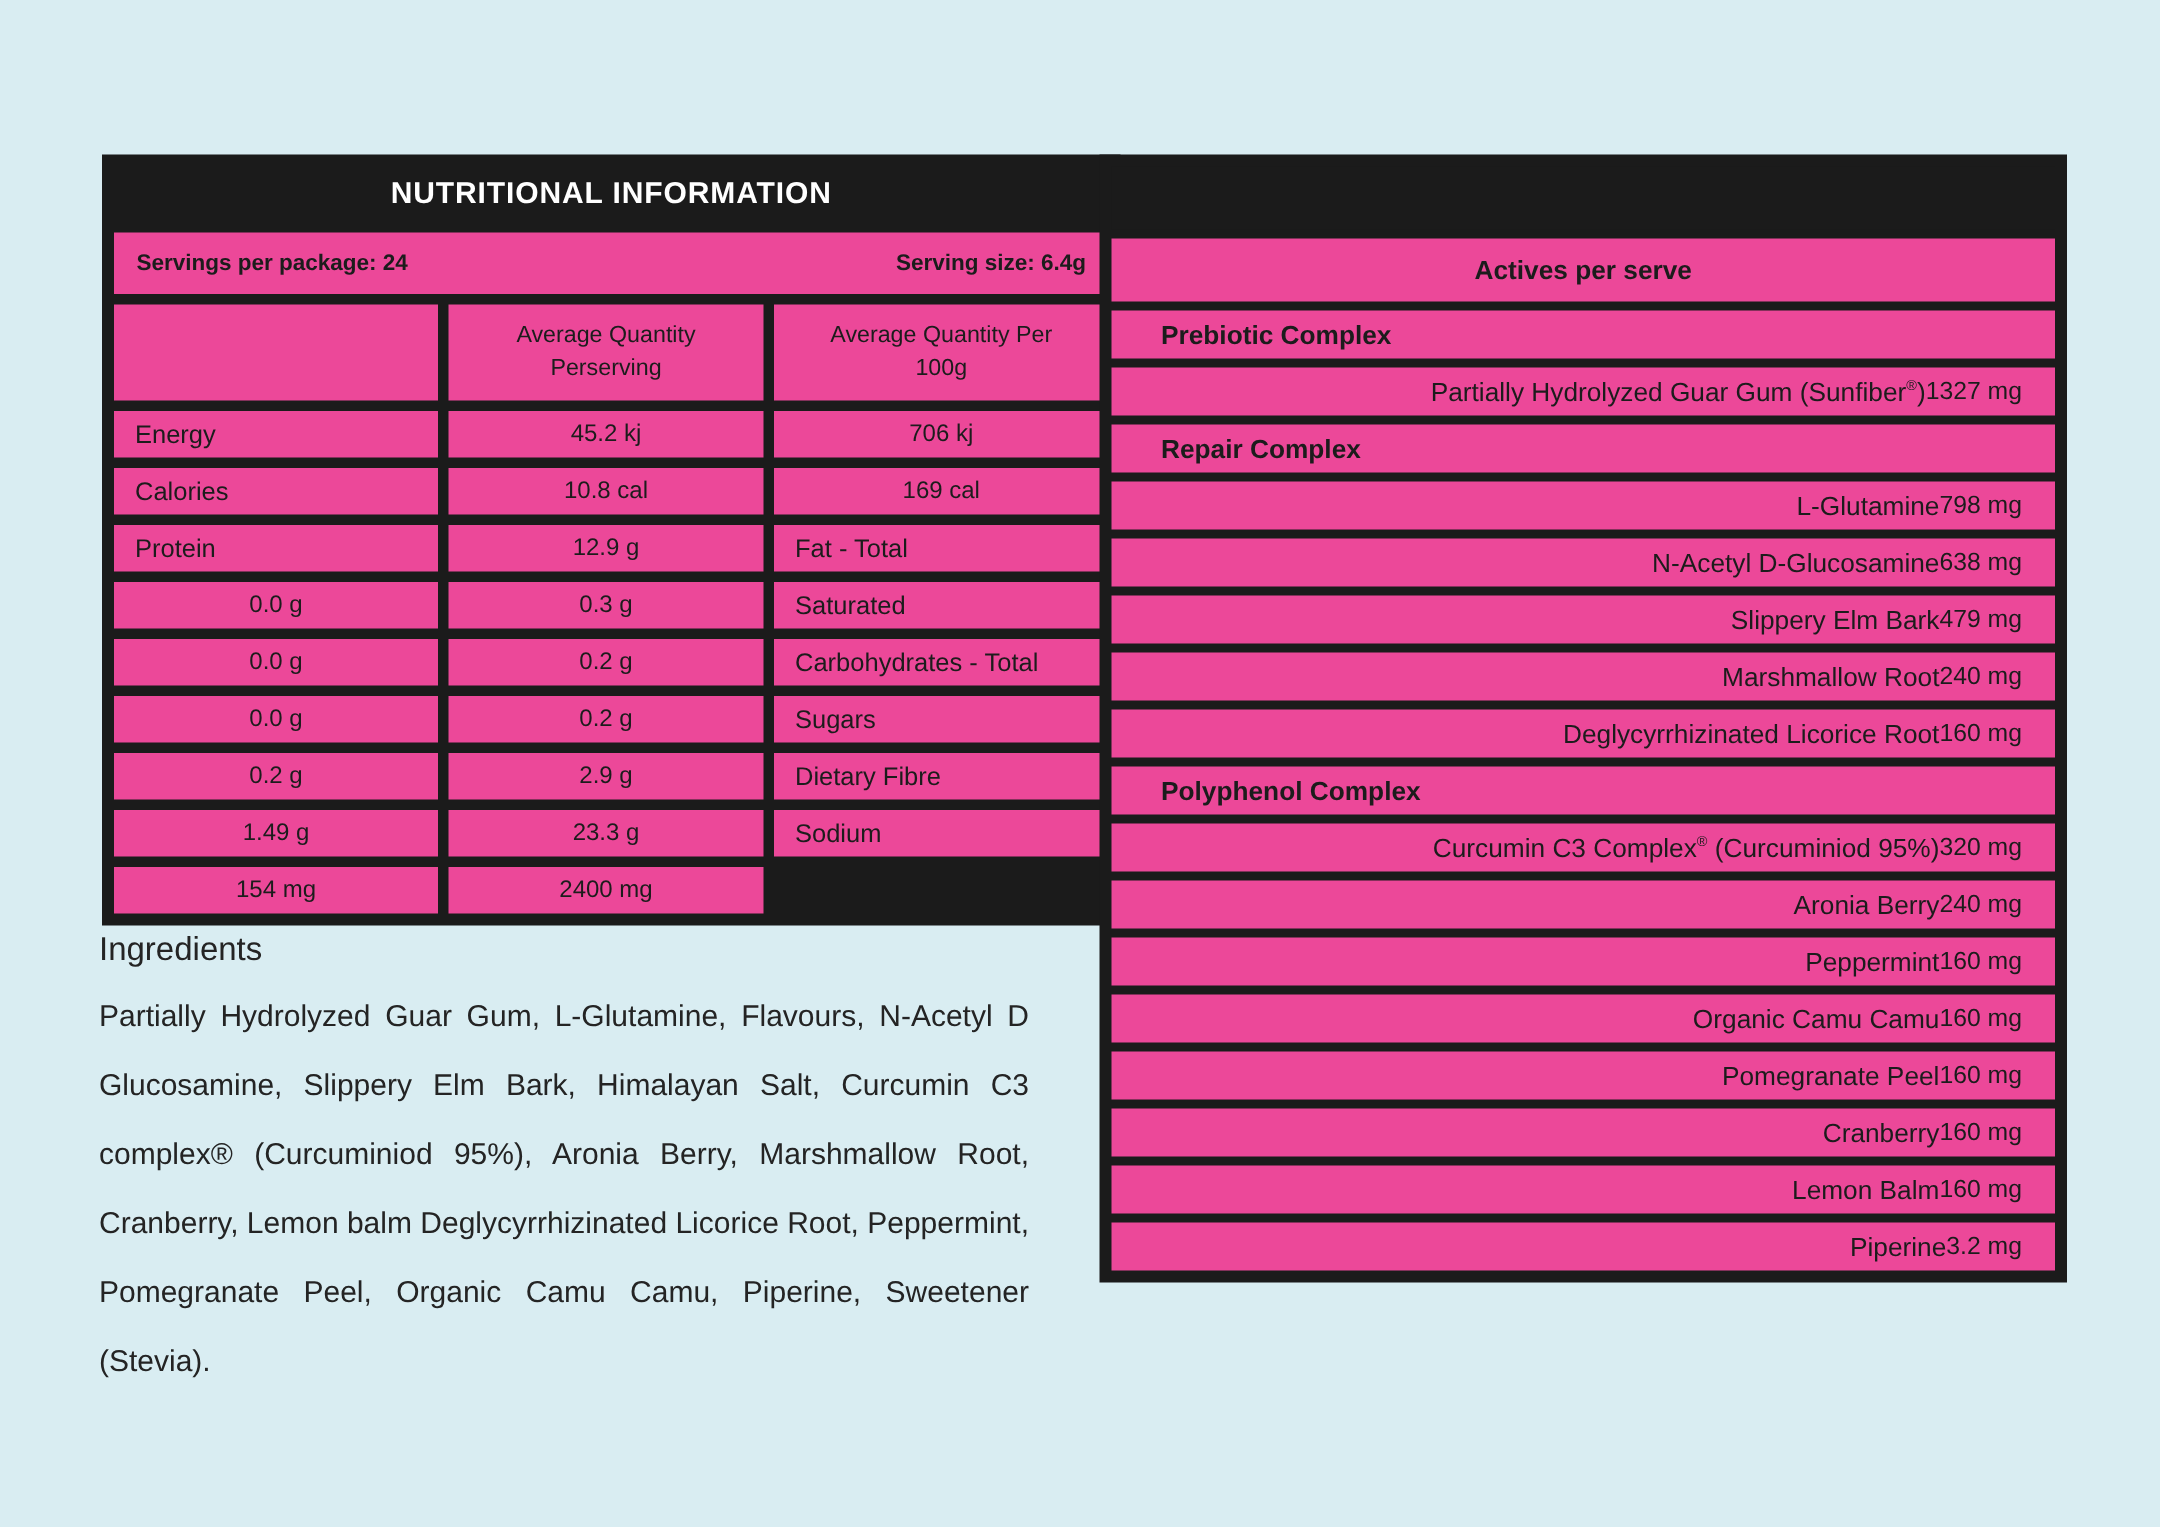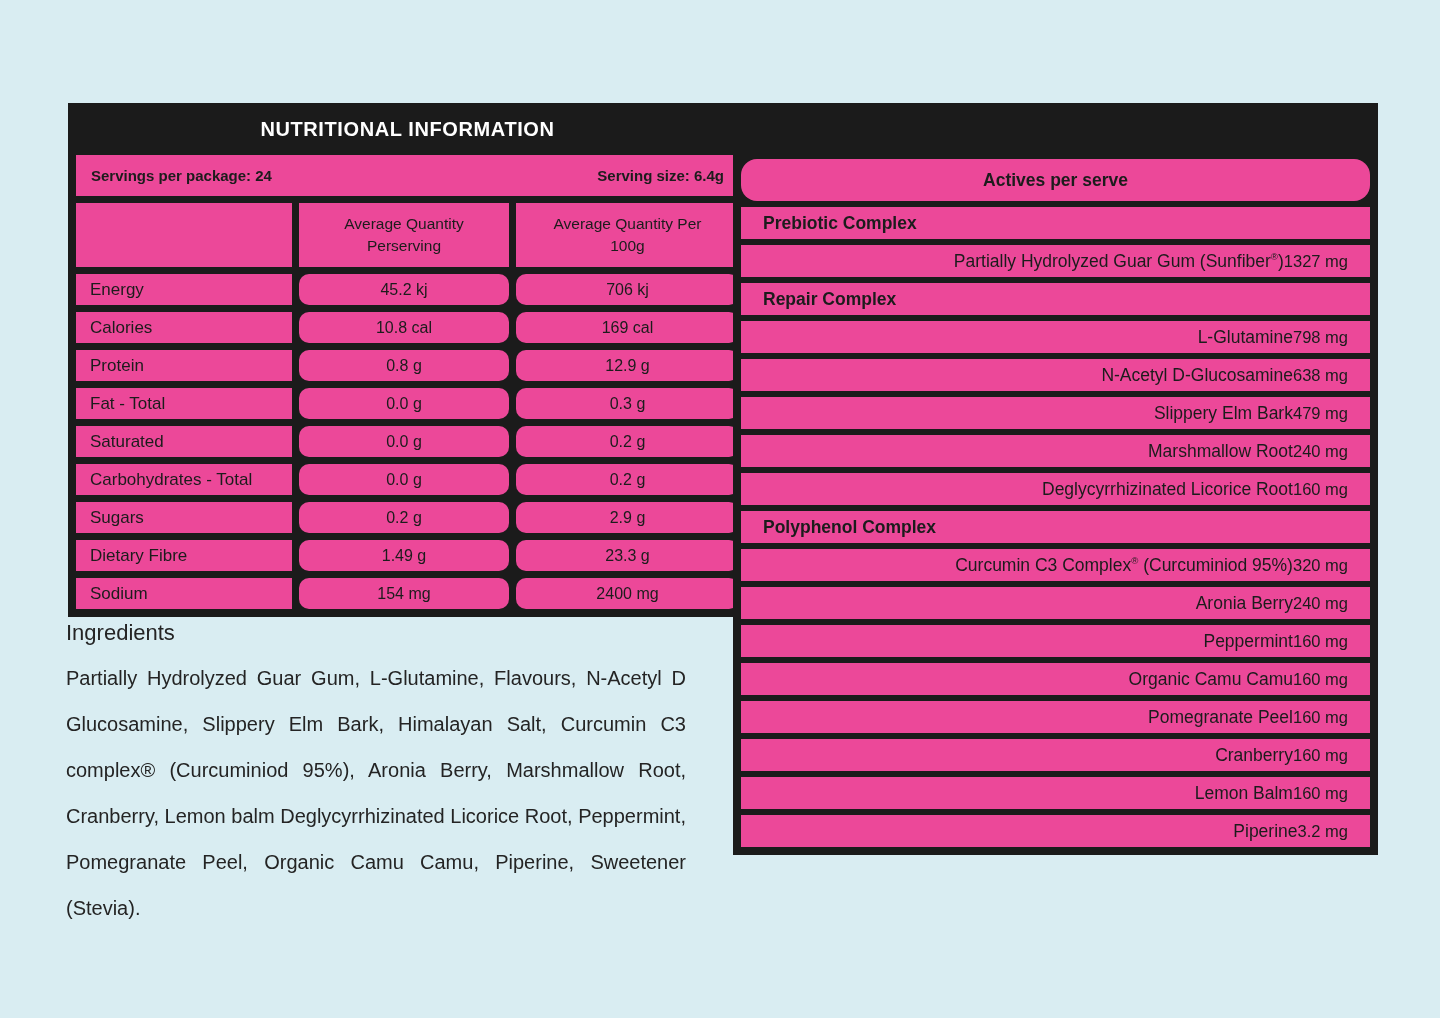--- a/index.html
+++ b/index.html
@@ -30,32 +30,32 @@
   .servings-row {
     height: 41px; display: flex; align-items: center; justify-content: space-between;
     padding: 0 15px; font-weight: bold; font-size: 15px;
   }
   .n-grid { display: grid; grid-template-columns: 216px 210px 1fr; gap: 7px; }
   .col-head {
     height: 64px; display: flex; align-items: center; justify-content: center;
     text-align: center; font-size: 15.5px; line-height: 1.4; padding: 0 24px;
   }
   .row-label { height: 31px; display: flex; align-items: center; padding-left: 14px; font-size: 17px; }
-  .row-val  { height: 31px; display: flex; align-items: center; justify-content: center; font-size: 16px; border-radius: 10px; }
+  .row-val  { height: 31px; display: flex; align-items: center; justify-content: center; font-size: 16px; }
 
   
   .actives { left: 733px; top: 103px; width: 645px; padding: 8px; gap: 6px; }
   .a-topband { height: 42px; background: #1b1b1b; }
   .a-title {
     height: 42px; display: flex; align-items: center; justify-content: center;
-    font-weight: bold; font-size: 17.5px; border-radius: 16px;
+    font-weight: bold; font-size: 17.5px;
   }
   .a-heading {
     height: 32px; display: flex; align-items: center;
-    padding-left: 22px; font-weight: bold; font-size: 17.5px;
+    padding-left: 33px; font-weight: bold; font-size: 17.5px;
   }
   .a-item {
     height: 32px; display: flex; align-items: center; justify-content: flex-end;
     padding: 0 22px; font-size: 17.5px;
   }
   .a-amount { font-size: 16.5px; }
 
   
   .ingredients { position: absolute; left: 66px; top: 620px; width: 620px; color: #242424; }
   .ingredients h2 { margin: 0 0 9px 0; font-size: 22px; font-weight: 400; }
@@ -77,21 +77,20 @@
     <div class="cell col-head">Average Quantity Perserving</div>
     <div class="cell col-head">Average Quantity Per 100g</div>
 
   <div class="cell row-label">Energy</div>
       <div class="cell row-val">45.2 kj</div>
       <div class="cell row-val">706 kj</div>
       <div class="cell row-label">Calories</div>
       <div class="cell row-val">10.8 cal</div>
       <div class="cell row-val">169 cal</div>
       <div class="cell row-label">Protein</div>
-      <div class="cell row-val">0.8 g</div>
       <div class="cell row-val">12.9 g</div>
       <div class="cell row-label">Fat - Total</div>
       <div class="cell row-val">0.0 g</div>
       <div class="cell row-val">0.3 g</div>
       <div class="cell row-label">Saturated</div>
       <div class="cell row-val">0.0 g</div>
       <div class="cell row-val">0.2 g</div>
       <div class="cell row-label">Carbohydrates - Total</div>
       <div class="cell row-val">0.0 g</div>
       <div class="cell row-val">0.2 g</div>

